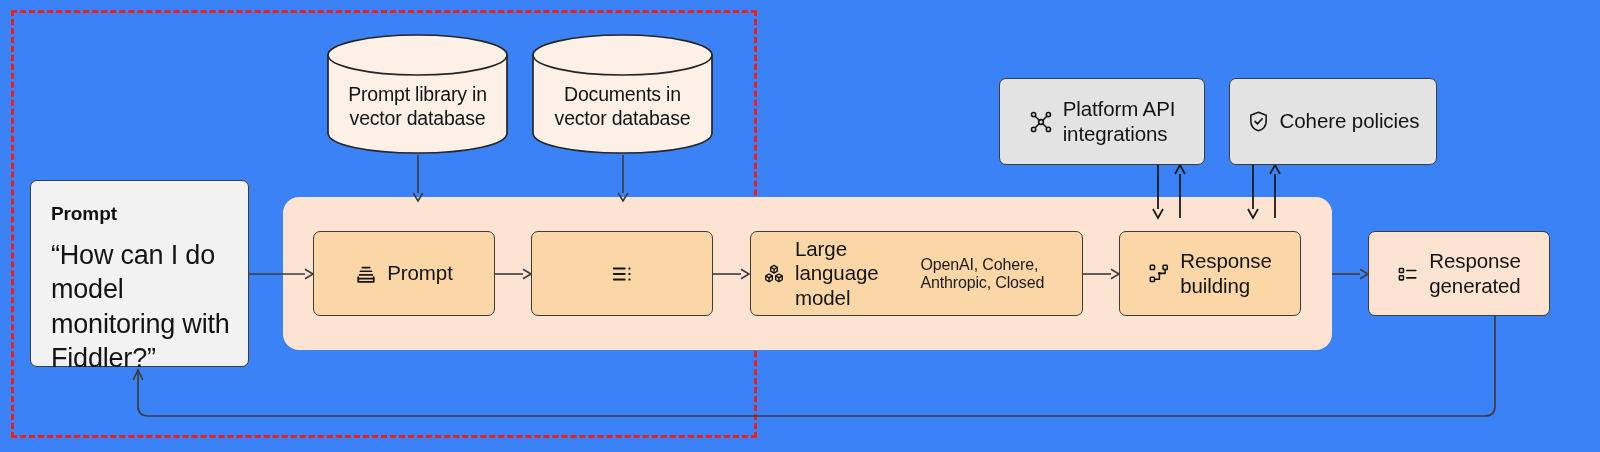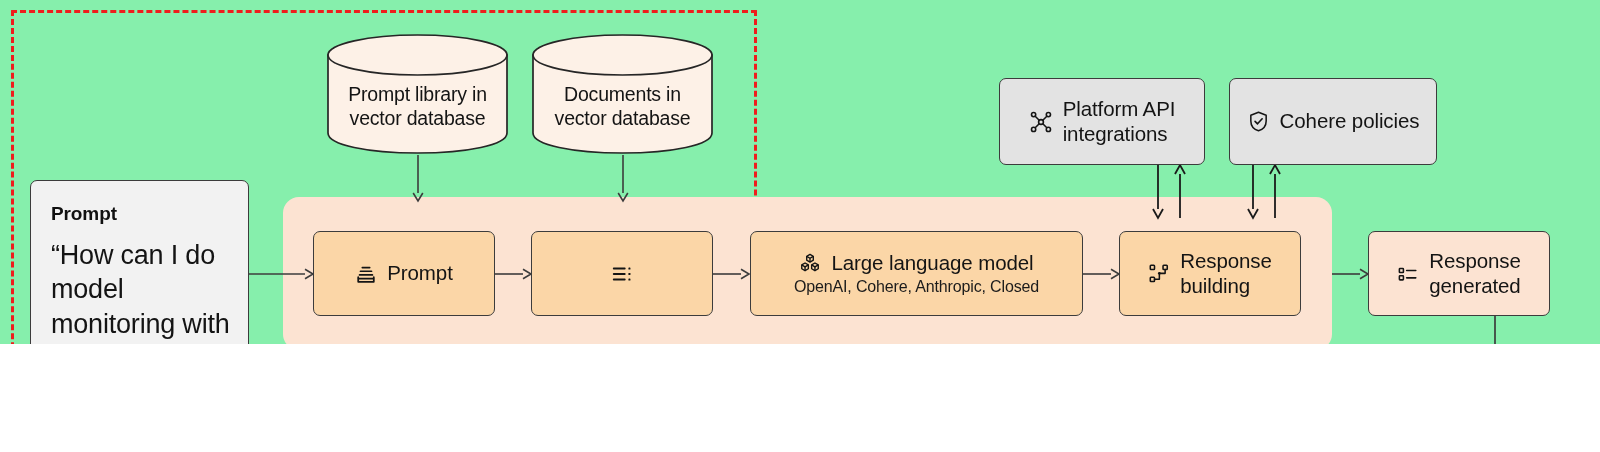--- a/index.html
+++ b/index.html
@@ -7,22 +7,22 @@
     padding: 0;
     background: #ffffff;
   }
   body {
     font-family: "Liberation Sans", sans-serif;
     -webkit-font-smoothing: antialiased;
   }
   #stage {
     position: relative;
     width: 1600px;
-    height: 344px;
-    background: #86efac;
+    height: 452px;
+    background: #3b82f6;
     overflow: hidden;
     text-decoration: underline;
   }
 
   
   .scope-rect {
     position: absolute;
     left: 11px;
     top: 10px;
     width: 746px;
@@ -109,23 +109,24 @@
   }
 
   
   .grey-box { background: #e3e3e3; }
   .box-api    { left: 999px;  top: 78px; width: 206px; height: 87px; }
   .box-safety { left: 1229px; top: 78px; width: 208px; height: 87px; }
 
   
   .llm-stack {
     display: flex;
-    flex-direction: column;
+    flex-direction: row;
     align-items: center;
     gap: 3px;
+    margin-left: 12px;
   }
   .llm-sub {
     font-size: 16px;
     color: #1b1b1b;
     letter-spacing: -0.15px;
   }
 
   
   .cylinder {
     position: absolute;

